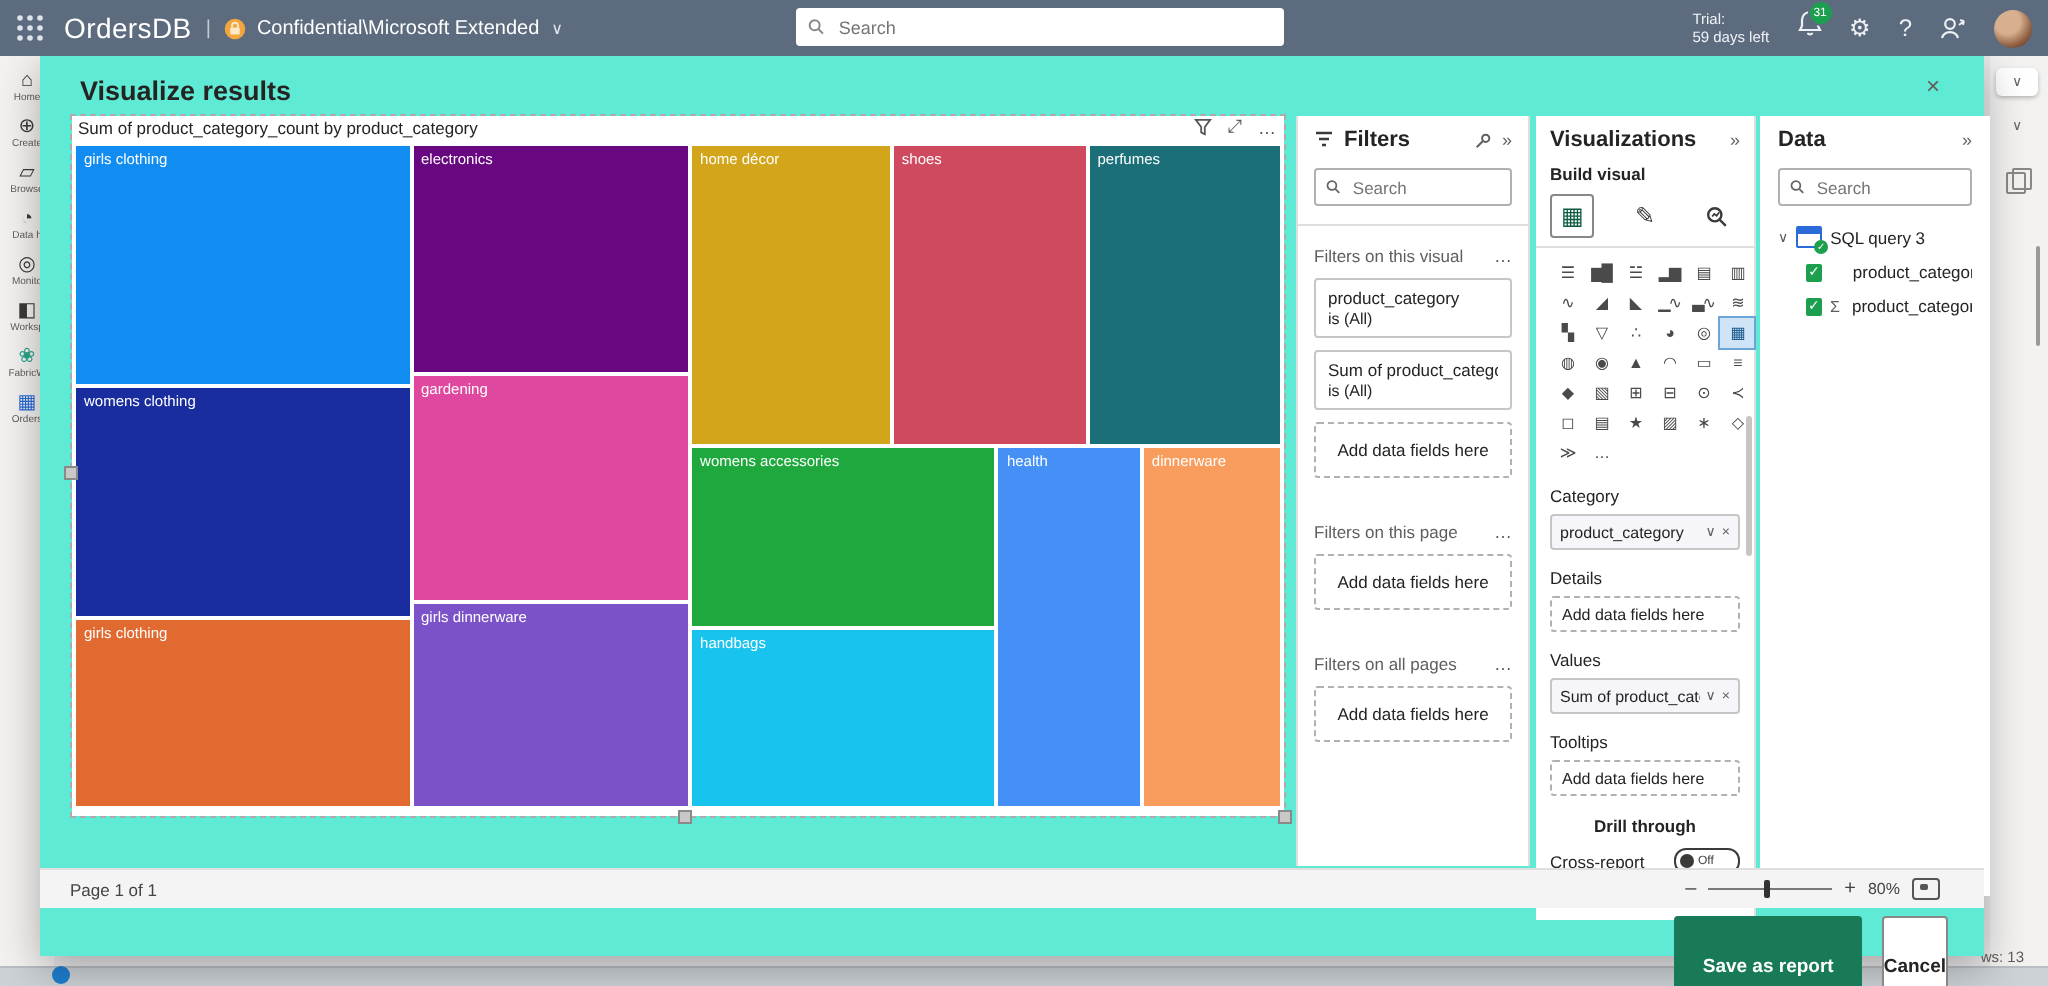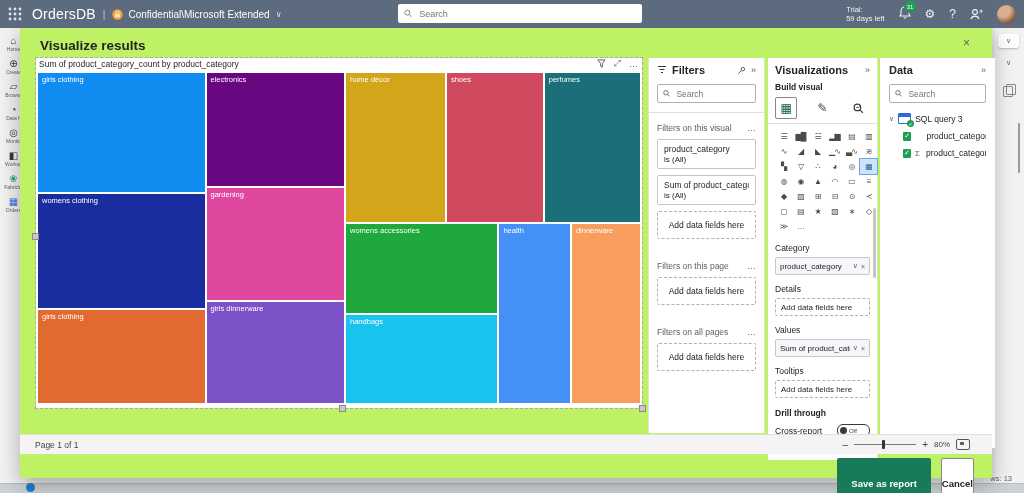--- a/index.html
+++ b/index.html
@@ -29,21 +29,21 @@
   
   .rightrail{position:absolute;right:0;top:28px;bottom:0;width:29px;background:#f3f2f1;z-index:5;}
   .railbtn{position:absolute;left:3px;width:21px;height:14px;background:#fff;border-radius:3px;box-shadow:0 1px 2px rgba(0,0,0,.25);display:flex;align-items:center;justify-content:center;font-size:7px;color:#666;cursor:pointer;}
   .copyicon{position:absolute;left:8px;top:58px;width:8px;height:9px;border:1px solid #8a8886;border-radius:1px;background:#f3f2f1;cursor:pointer;}
   .copyicon::after{content:"";position:absolute;left:2px;top:-3px;width:8px;height:9px;border:1px solid #8a8886;border-radius:1px;}
   .railscroll{position:absolute;right:4px;top:95px;width:2px;height:50px;background:#9a9a9a;border-radius:2px;}
   .rows{position:absolute;right:12px;top:474px;font-size:7.5px;color:#605e5c;z-index:6;}
   .bottombar{position:absolute;left:0;right:0;bottom:0;height:9px;background:#cdd2d6;border-top:1px solid #b9bec4;z-index:6;}
   .bluedot{position:absolute;left:26px;bottom:1px;width:9px;height:9px;border-radius:50%;background:#1e7fd0;z-index:7;}
   
-  .dialog{position:absolute;left:20px;top:28px;width:972px;height:450px;background:#bef264;box-shadow:0 6px 20px rgba(0,0,0,.3);z-index:20;}
+  .dialog{position:absolute;left:20px;top:28px;width:972px;height:450px;background:#5eead4;box-shadow:0 6px 20px rgba(0,0,0,.3);z-index:20;}
   .dtitle{position:absolute;left:20px;top:10px;font-size:13.5px;font-weight:bold;color:#252423;}
   .dclose{position:absolute;right:22px;top:8px;font-size:12px;color:#605e5c;cursor:pointer;}
   
   .visual{position:absolute;left:16px;top:30px;width:606px;height:350px;outline:1.5px dashed #ababab;background:#fff;}
   .vtitle{position:absolute;left:3px;top:1px;font-size:8.5px;color:#252423;}
   .vicons{position:absolute;right:4px;top:0;display:flex;gap:8px;align-items:center;color:#555;}
   .vicons span,.vicons svg{font-size:9px;cursor:pointer;}
   .chart{position:absolute;left:1px;top:14px;width:604px;height:332px;}
   .tile{position:absolute;box-sizing:border-box;border:0.5px solid #fff;cursor:pointer;}
   .tlabel{display:block;padding:2px 0 0 4px;font-size:7.5px;color:#fff;white-space:nowrap;overflow:hidden;}
@@ -73,21 +73,21 @@
   .tab.sel{border:1px solid #8a8886;border-radius:2px;color:#0c5c41;}
   .tabs-underline{height:1px;background:#e1dfdd;margin:4px -7px 0 -7px;}
   .gal{display:flex;flex-wrap:wrap;width:102px;margin-top:5px;}
   .gicon{width:17px;height:15px;display:flex;align-items:center;justify-content:center;font-size:8px;color:#4a4a4a;cursor:pointer;letter-spacing:-1px;}
   .gicon.sel{background:#cfe4f7;outline:1px solid #6ca6d9;color:#1d5c8e;}
   .welllbl{font-size:8.5px;color:#252423;margin-top:9px;}
   .pill{margin-top:4px;height:16px;border:1px solid #c8c6c4;border-radius:2px;background:#f5f5fa;display:flex;align-items:center;padding:0 4px;gap:3px;cursor:pointer;}
   .pill .t{font-size:8px;flex:1;white-space:nowrap;overflow:hidden;}
   .pill .c{font-size:7px;color:#605e5c;}
   .adddash{margin-top:4px;border:1px dashed #b3b0ad;border-radius:2px;height:16px;display:flex;align-items:center;padding-left:5px;font-size:8px;color:#252423;cursor:pointer;}
-  .drill{font-size:8.5px;font-weight:bold;margin-top:10px;}
+  .drill{font-size:8.5px;font-weight:bold;margin-top:10px;text-align:center;}
   .crossrow{display:flex;align-items:center;margin-top:6px;}
   .crossrow .t{font-size:8.5px;flex:1;}
   .toggle{width:27px;height:11px;border:1px solid #3b3a39;border-radius:6px;display:flex;align-items:center;padding:0 2px;gap:2px;cursor:pointer;}
   .toggle .knob{width:7px;height:7px;border-radius:50%;background:#3b3a39;}
   .toggle .tl{font-size:6px;color:#3b3a39;}
   .vizscroll{position:absolute;right:1px;top:150px;width:3px;height:70px;background:#c8c6c4;border-radius:2px;}
   
   .datapanel{left:860px;width:115px;height:390px;padding:6px 9px;}
   .dtree{margin-top:10px;}
   .trow{display:flex;align-items:center;gap:4px;font-size:8.5px;color:#252423;margin-top:5px;cursor:pointer;}

